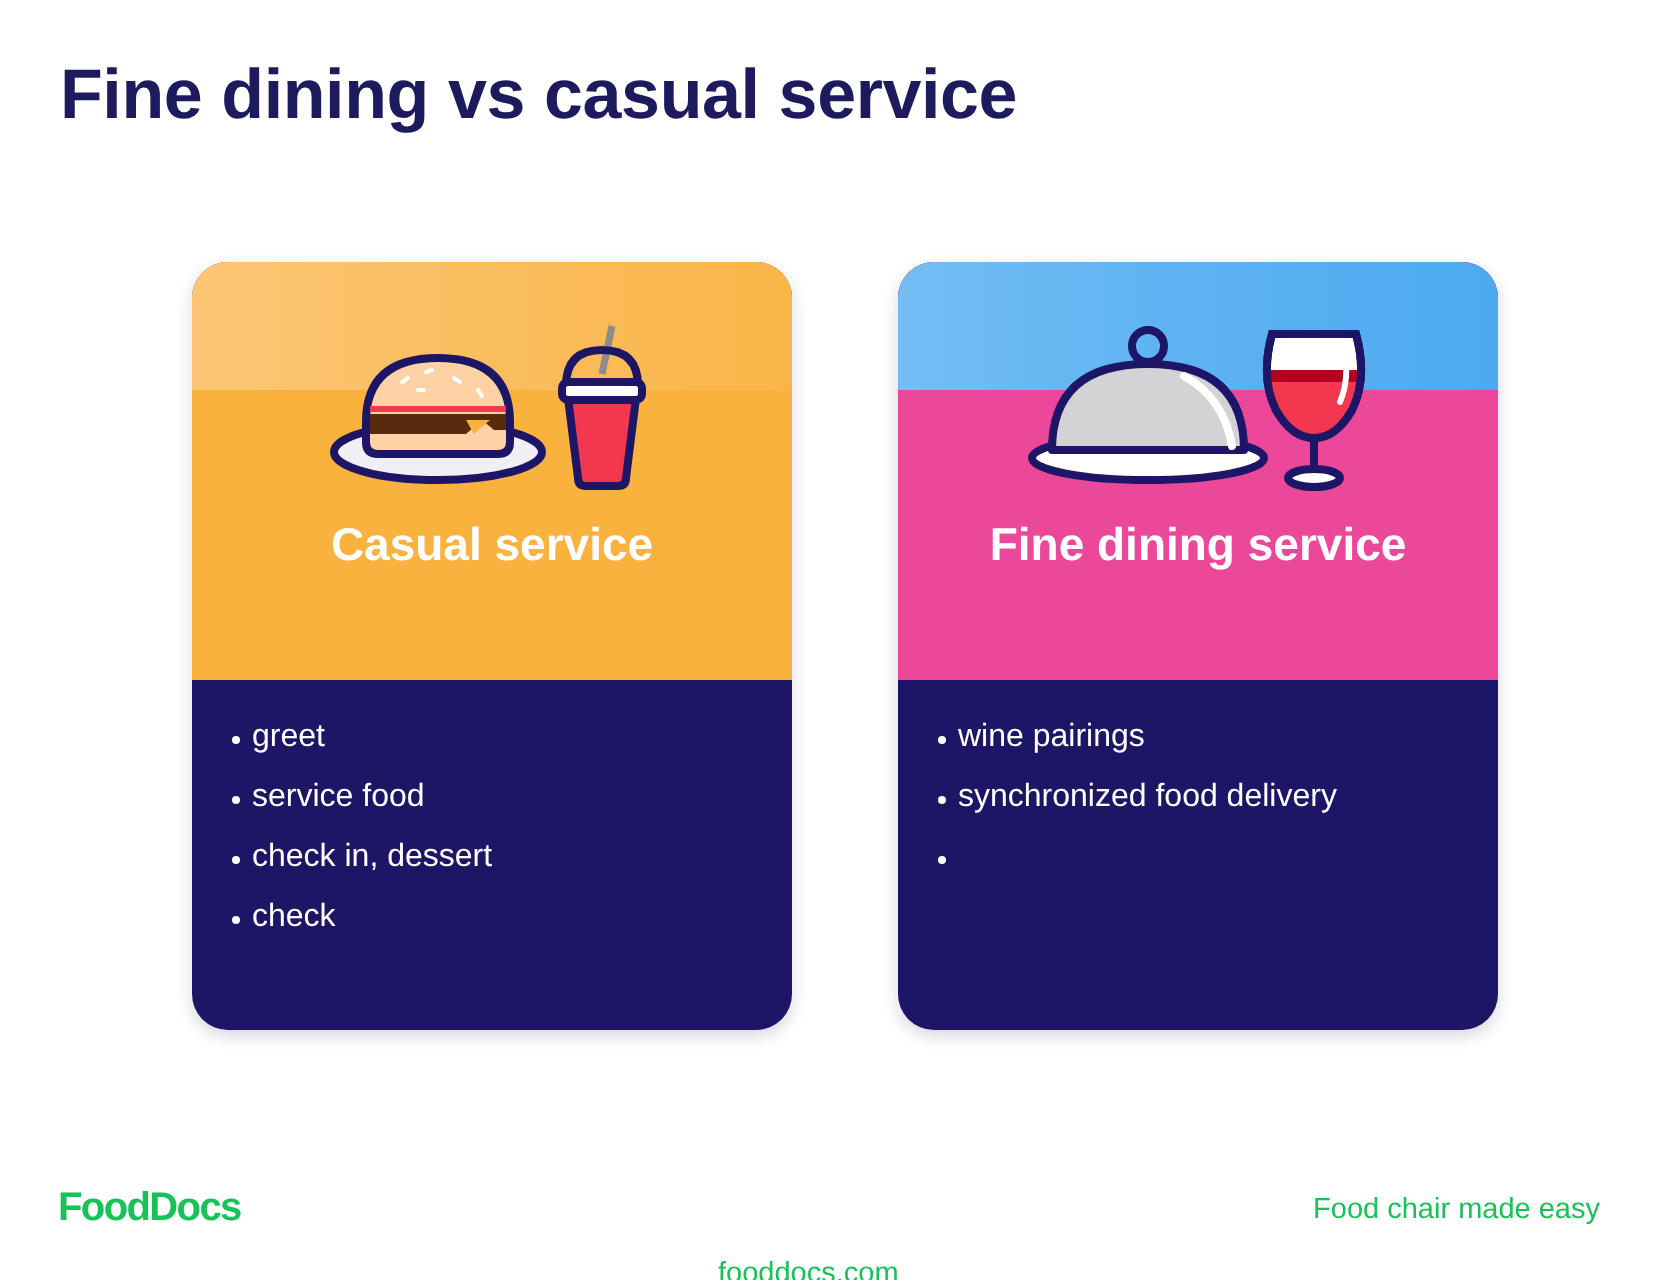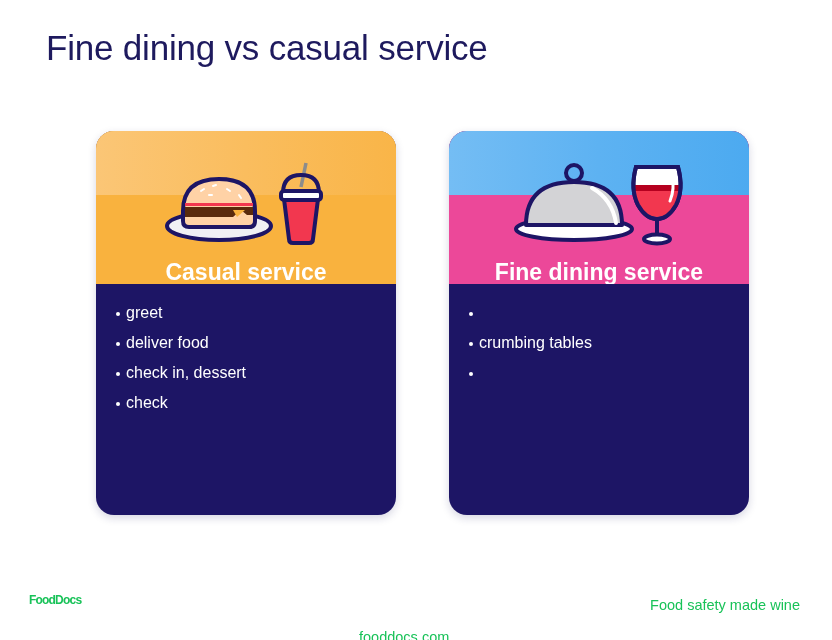--- a/index.html
+++ b/index.html
@@ -1,36 +1,35 @@
 <!DOCTYPE html>
 <html><head>
   <meta charset="utf-8">
   <style>
     * { box-sizing: border-box; margin: 0; padding: 0; }
     html, body { width: 832px; height: 640px; background: #ffffff; overflow: hidden; }
     body { position: relative; font-family: "Liberation Sans", "DejaVu Sans", sans-serif; }
 
     .title {
       position: absolute; left: 30px; top: 28px;
-      font-size: 35px; font-weight: 400; color: #1e1a5e;
+      font-size: 35px; font-weight: 700; color: #1e1a5e;
       letter-spacing: -0.2px;
-      margin-left: 16px;
     }
 
     .card {
       position: absolute; top: 131px; width: 300px; height: 384px;
       border-radius: 18px; overflow: hidden;
       box-shadow: 0 3px 8px rgba(30,26,94,0.18);
       background: #1d1565;
     }
     .card.casual { left: 96px; }
     .card.fine { left: 449px; }
 
     .card-head {
-      position: relative; height: 153px; overflow: hidden;
+      position: relative; height: 209px; overflow: hidden;
     }
     .casual .card-head { background: #f9b23e; }
     .fine .card-head { background: #ec4899; }
     .card-head .shine {
       position: absolute; left: 0; top: 0; width: 100%; height: 64px;
     }
     .casual .card-head .shine { background: linear-gradient(90deg, #fbc676 0%, #fabd5e 50%, #f9b548 100%); }
     .fine .card-head .shine { background: linear-gradient(90deg, #74bdf4 0%, #5db2f2 50%, #4caaf0 100%); }
 
     .illus {
@@ -51,21 +50,21 @@
       color: #ffffff; font-size: 16px; height: 30px; line-height: 30px;
       display: flex; align-items: center;
     }
     .bullet {
       display: inline-block; width: 4px; height: 4px; border-radius: 50%;
       background: #ffffff; margin-right: 6px; margin-top: 1px;
     }
 
     .footer-logo {
       position: absolute; left: 29px; top: 593px;
-      font-size: 12px; font-weight: 700; color: #18c258; letter-spacing: -0.8px;
+      font-size: 20px; font-weight: 700; color: #18c258; letter-spacing: -0.8px;
     }
     .footer-url {
       position: absolute; left: 359px; top: 629px;
       font-size: 14.5px; color: #18c258;
     }
     .footer-tagline {
       position: absolute; right: 32px; top: 597px;
       font-size: 14.5px; color: #18c258;
     }
   </style>
@@ -104,21 +103,21 @@
     <div class="card-title">Casual service</div>
   </div>
   <div class="card-body">
     <ul>
       <li>
           <span class="bullet"></span>
           <span>greet</span>
         </li>
       <li>
           <span class="bullet"></span>
-          <span>deliver food</span>
+          <span>service food</span>
         </li>
       <li>
           <span class="bullet"></span>
           <span>check in, dessert</span>
         </li>
       <li>
           <span class="bullet"></span>
           <span>check</span>
         </li>
     </ul>
@@ -148,27 +147,28 @@
           <ellipse cx="145" cy="84" rx="13" ry="4.5" fill="#ffffff" stroke="#1d1565" stroke-width="4"></ellipse>
         </g>
       </svg>
     </div>
     <div class="card-title">Fine dining service</div>
   </div>
   <div class="card-body">
     <ul>
       <li>
           <span class="bullet"></span>
+          <span>wine pairings</span>
         </li>
       <li>
           <span class="bullet"></span>
-          <span>crumbing tables</span>
+          <span>synchronized food delivery</span>
         </li>
       <li>
           <span class="bullet"></span>
         </li>
     </ul>
   </div>
 </div>
 
 <div class="footer-logo">FoodDocs</div>
 <div class="footer-url">fooddocs.com</div>
-<div class="footer-tagline">Food safety made wine</div>
+<div class="footer-tagline">Food chair made easy</div>
 
 </body></html>

